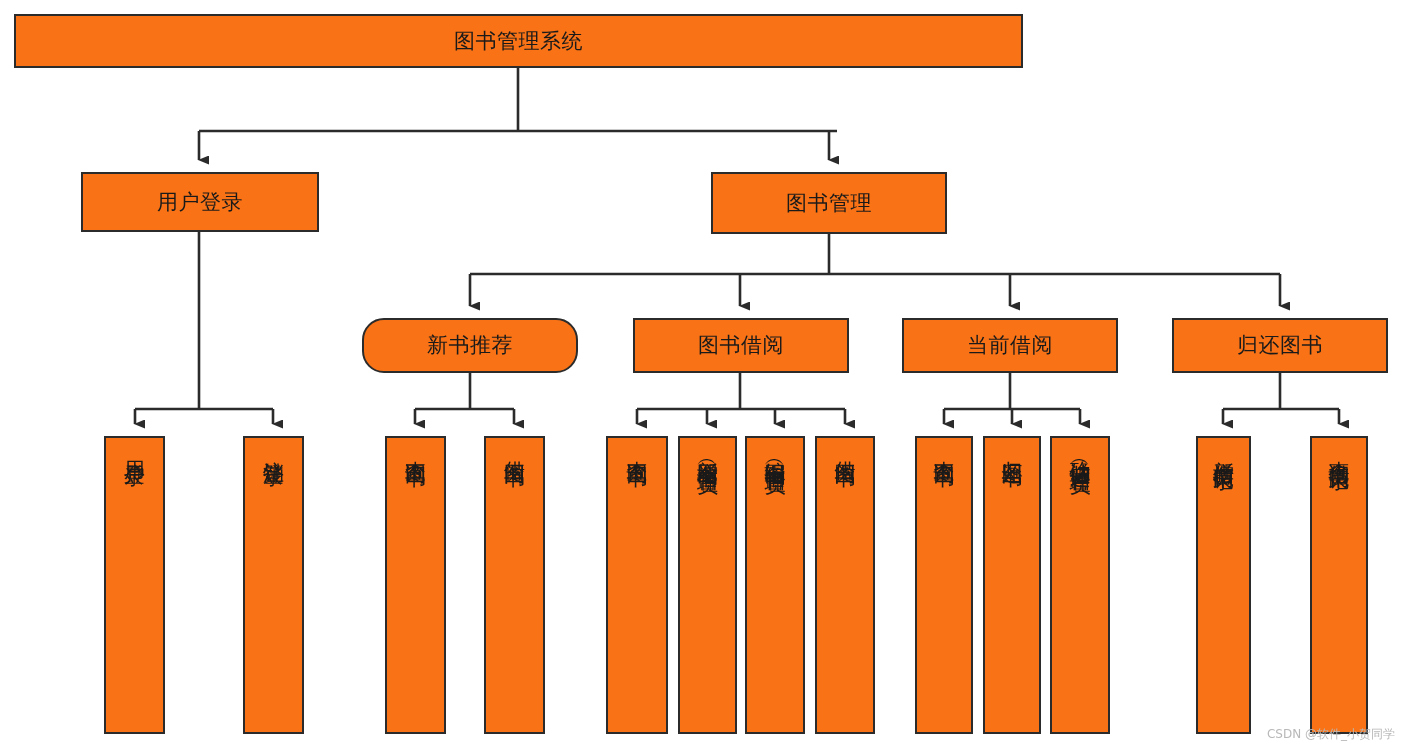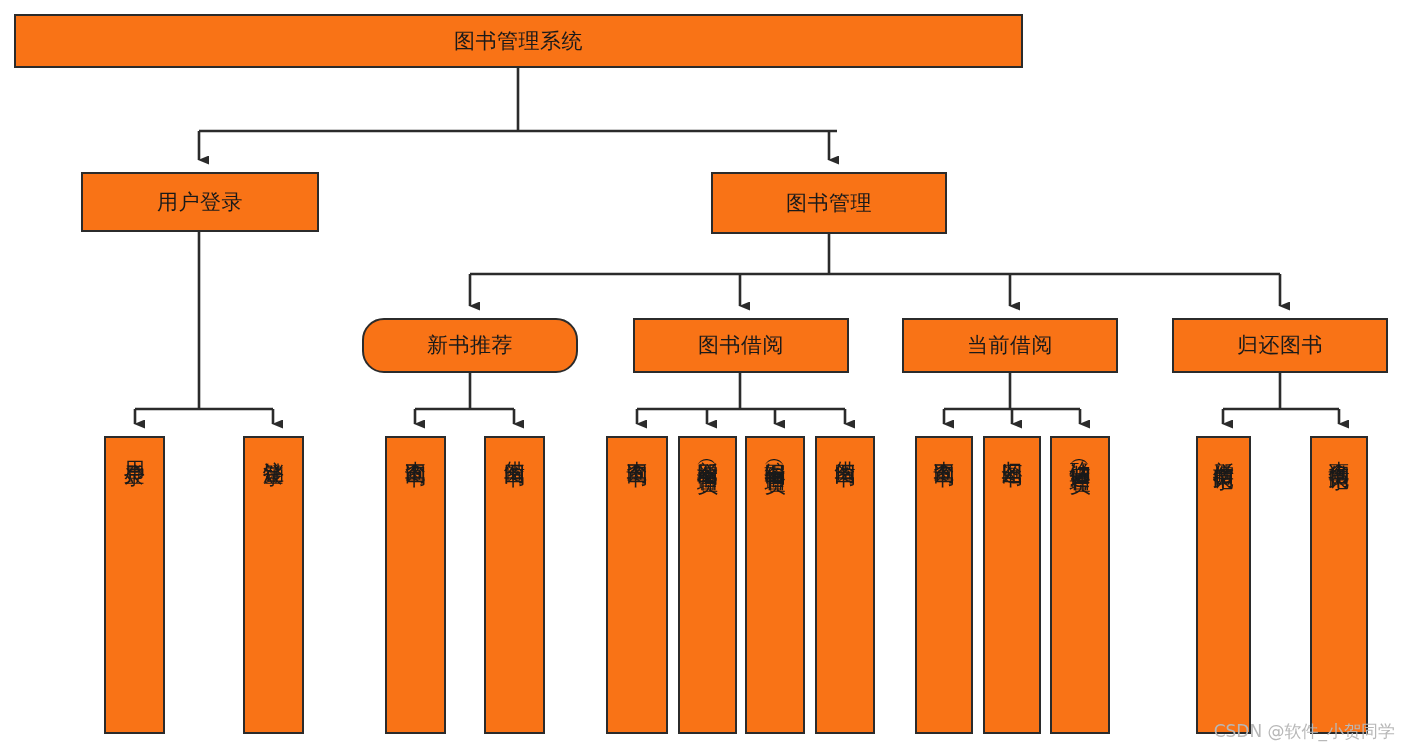--- a/index.html
+++ b/index.html
@@ -58,21 +58,21 @@
     text-orientation: upright;
     font-size: 21px;
     line-height: 1.05;
     letter-spacing: 2px;
     white-space: nowrap;
   }
   #watermark {
     position: absolute;
     right: 10px;
     bottom: 4px;
-    font-size: 17px;
+    font-size: 12px;
     color: #b8b8b8;
     z-index: 5;
     white-space: nowrap;
     pointer-events: none;
   }
 </style>
 </head>
 <body>
 
 <div id="diagram-root">

